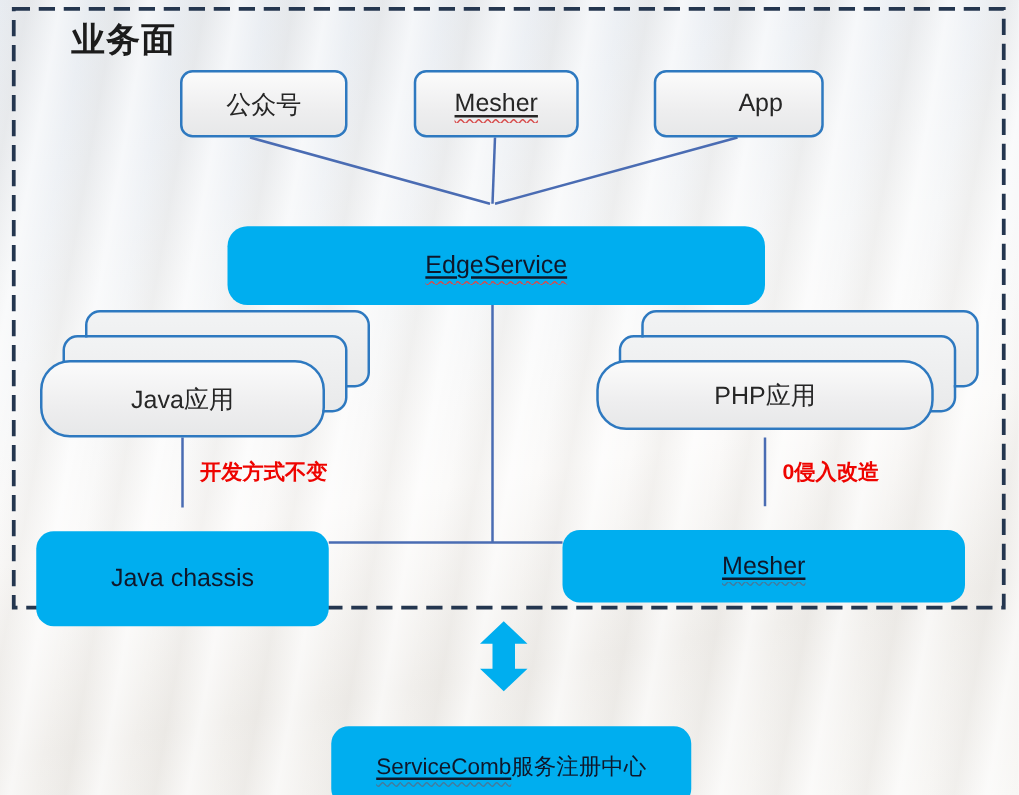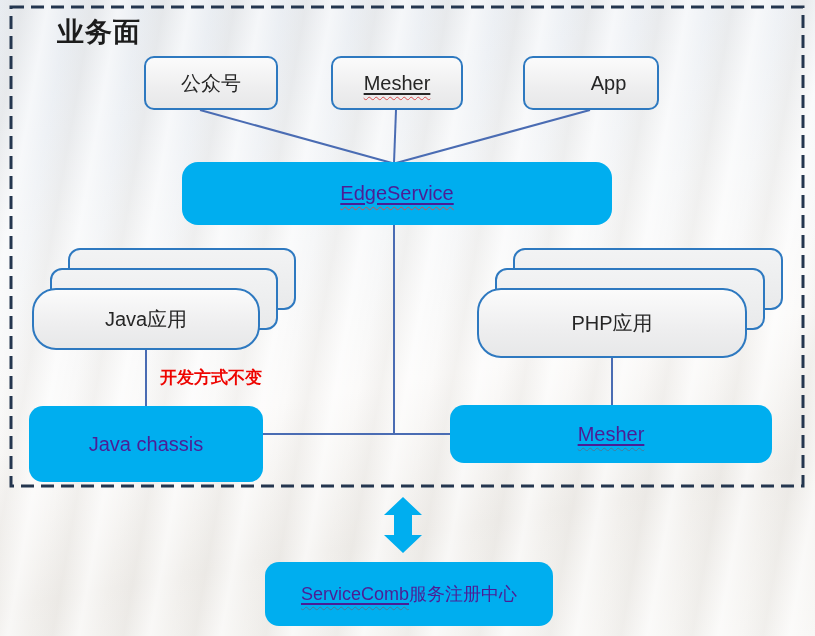--- a/index.html
+++ b/index.html
@@ -50,22 +50,23 @@
     background: linear-gradient(180deg, #fbfbfb 0%, #eeeeef 60%, #e7e8e9 100%);
     border: 2px solid #2e79c0;
     border-radius: 10px;
     color: #262626;
     font-size: 20px;
   }
 
   .node-cyan {
     background: #00aeef;
     border-radius: 14px;
-    color: #4c1d95;
+    color: #0f172a;
     font-size: 20px;
+    margin-top: 19px;
   }
 
   .stack-ghost {
     position: absolute;
     z-index: 2;
     box-sizing: border-box;
     background: linear-gradient(180deg, #f2f3f4 0%, #e9eaeb 100%);
     border: 2px solid #2e79c0;
     border-radius: 12px;
   }
@@ -142,26 +143,27 @@
     <div class="stack-ghost" style="left:68px; top:248px; width:228px; height:62px;"></div>
     <div class="stack-ghost" style="left:50px; top:268px; width:228px; height:62px;"></div>
     <div class="node node-gray stack-front" style="left:32px; top:288px; width:228px; height:62px;">
       <span>Java应用</span>
     </div>
   </div>
 
   <div>
     <div class="stack-ghost" style="left:513px; top:248px; width:270px; height:62px;"></div>
     <div class="stack-ghost" style="left:495px; top:268px; width:270px; height:62px;"></div>
-    <div class="node node-gray stack-front" style="left:477px; top:288px; width:270px; height:70px;">
+    <div class="node node-gray stack-front" style="left:477px; top:288px; width:270px; height:56px;">
       <span>PHP应用</span>
     </div>
   </div>
 
   <div class="annotation" style="left:160px; top:366px;">开发方式不变</div>
+  <div class="annotation" style="left:626px; top:366px;">0侵入改造</div>
 
   <div class="node node-cyan" style="left:29px; top:406px; width:234px; height:76px;">
     <span>Java chassis</span>
   </div>
 
   <div class="node node-cyan" style="left:450px; top:405px; width:322px; height:58px;">
     <span class="wavy-dim"><span class="u-inner">Mesher</span></span>
   </div>
 
   <div class="node node-cyan two-line" style="left:265px; top:562px; width:288px; height:64px;">

